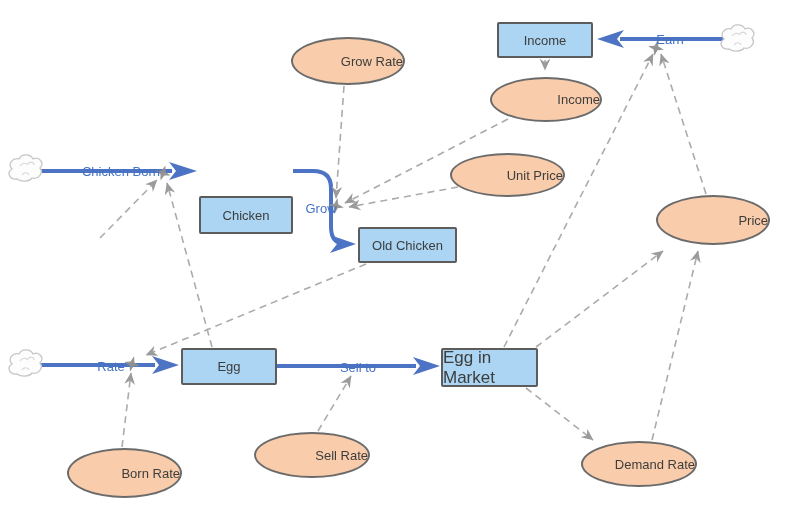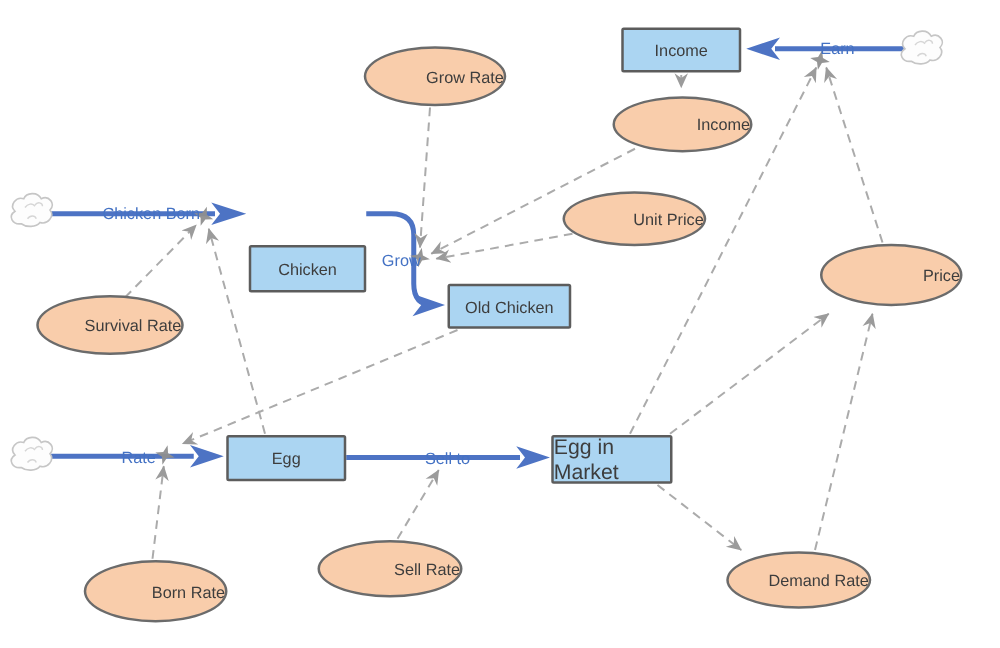--- a/index.html
+++ b/index.html
@@ -116,23 +116,20 @@
 
   <div class="variable" style="left:291px;top:37px;width:114px;height:48px;">
     <span>Grow Rate</span>
   </div>
   <div class="variable" style="left:490px;top:77px;width:112px;height:45px;">
     <span>Income</span>
   </div>
   <div class="variable" style="left:450px;top:153px;width:115px;height:44px;">
     <span>Unit Price</span>
   </div>
-  <div class="variable" style="left:29px;top:236px;width:118px;height:48px;">
-    <span>Survival Rate</span>
-  </div>
   <div class="variable" style="left:656px;top:195px;width:114px;height:50px;">
     <span>Price</span>
   </div>
   <div class="variable" style="left:67px;top:448px;width:115px;height:50px;">
     <span>Born Rate</span>
   </div>
   <div class="variable" style="left:254px;top:432px;width:116px;height:46px;">
     <span>Sell Rate</span>
   </div>
   <div class="variable" style="left:581px;top:441px;width:116px;height:46px;">

